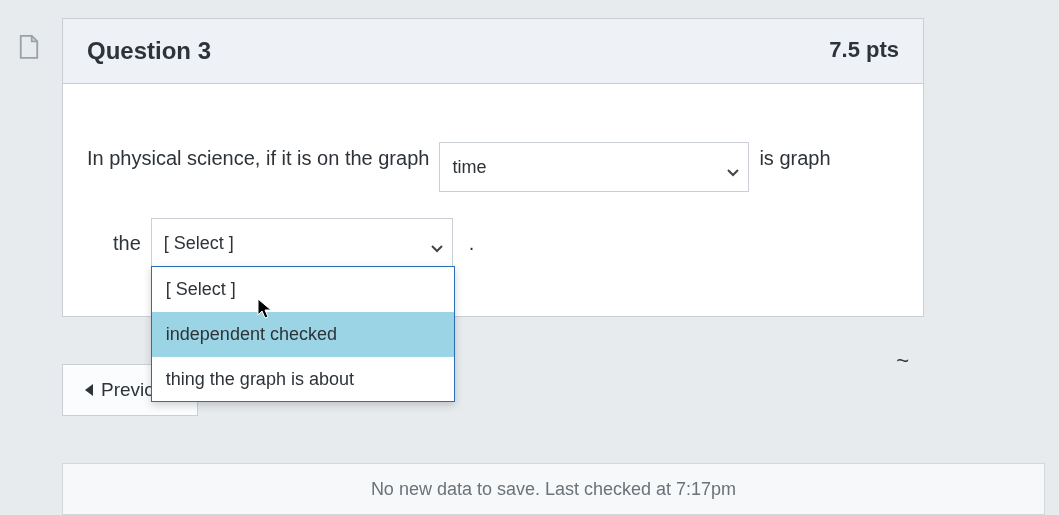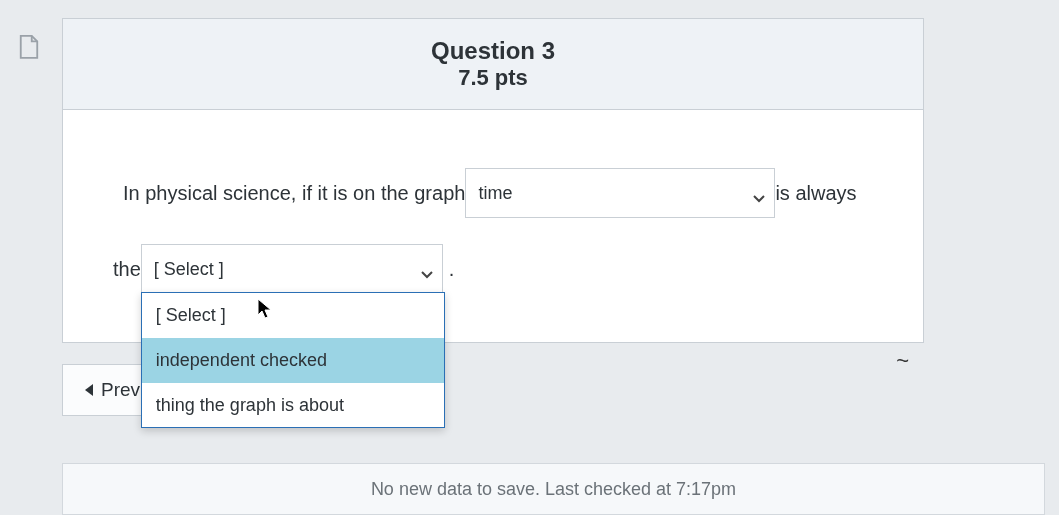--- a/index.html
+++ b/index.html
@@ -26,48 +26,48 @@
       width: 862px;
       background: #fff;
       border: 1px solid #c9cfd5;
     }
     .card-header {
       background: #eef2f6;
       border-bottom: 1px solid #c9cfd5;
       padding: 18px 24px;
       display: flex;
       justify-content: space-between;
-      align-items: center;
-      flex-direction: column;
+      align-items: flex-start;
     }
     .card-header .title {
       font-size: 24px;
       font-weight: 700;
       color: #2d3338;
     }
     .card-header .pts {
       font-size: 22px;
       font-weight: 600;
       color: #2d3338;
     }
     .card-body {
       padding: 58px 24px 48px 24px;
       font-size: 20px;
       color: #2d3338;
       line-height: 1.6;
     }
     .row1 {
       display: flex;
-      align-items: center;
+      align-items: flex-start;
       flex-wrap: wrap;
-      margin-left: 36px;
+      gap: 10px;
     }
     .row2 {
       display: flex;
       align-items: center;
+      gap: 10px;
       margin-top: 26px;
       margin-left: 26px;
       position: relative;
     }
     .select-wrap {
       position: relative;
       display: inline-block;
     }
     .select-box {
       border: 1px solid #c9cfd5;
@@ -203,21 +203,21 @@
       <span class="select-wrap">
         <span class="select-box wide">
           <span>time</span>
           <span class="chev">
             <svg viewBox="0 0 14 14">
                 <path d="M2 4 l5 5 l5 -5" fill="none" stroke="currentColor" stroke-width="2"></path>
               </svg>
           </span>
         </span>
       </span>
-      <span>is always</span>
+      <span>is graph</span>
     </div>
     <div class="row2">
       <span>the</span>
       <span class="select-wrap">
         <span class="select-box med">
           <span>[ Select ]</span>
           <span class="chev">
             <svg viewBox="0 0 14 14">
                 <path d="M2 4 l5 5 l5 -5" fill="none" stroke="currentColor" stroke-width="2"></path>
               </svg>

